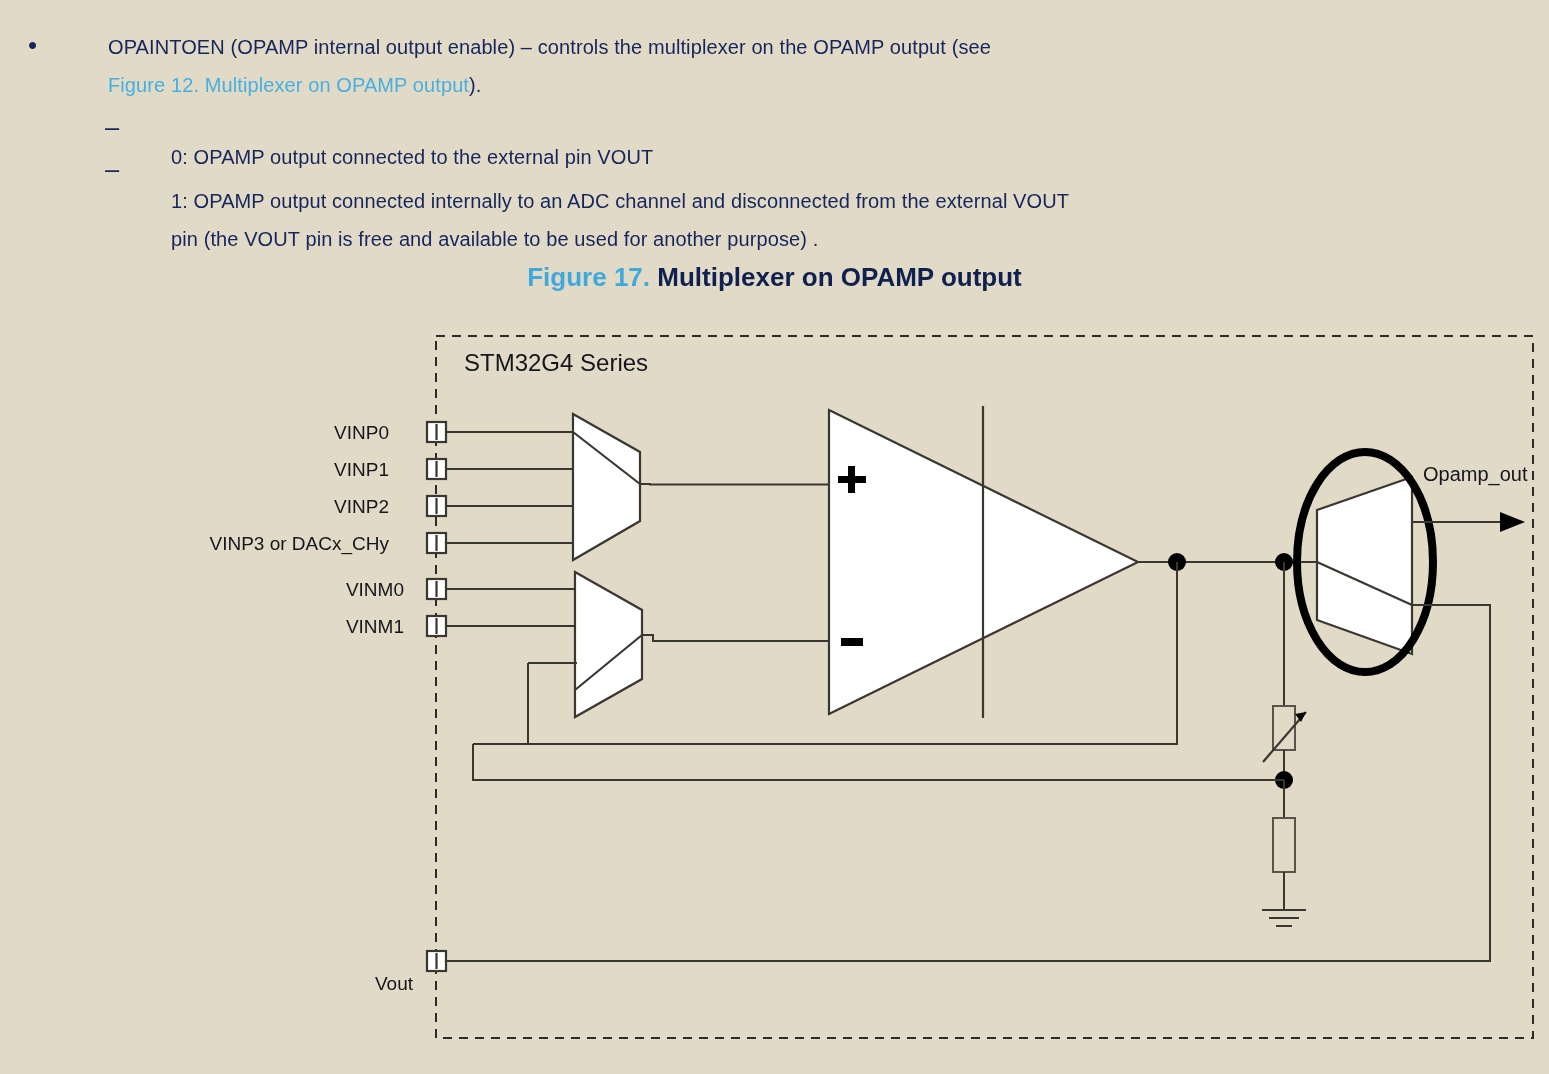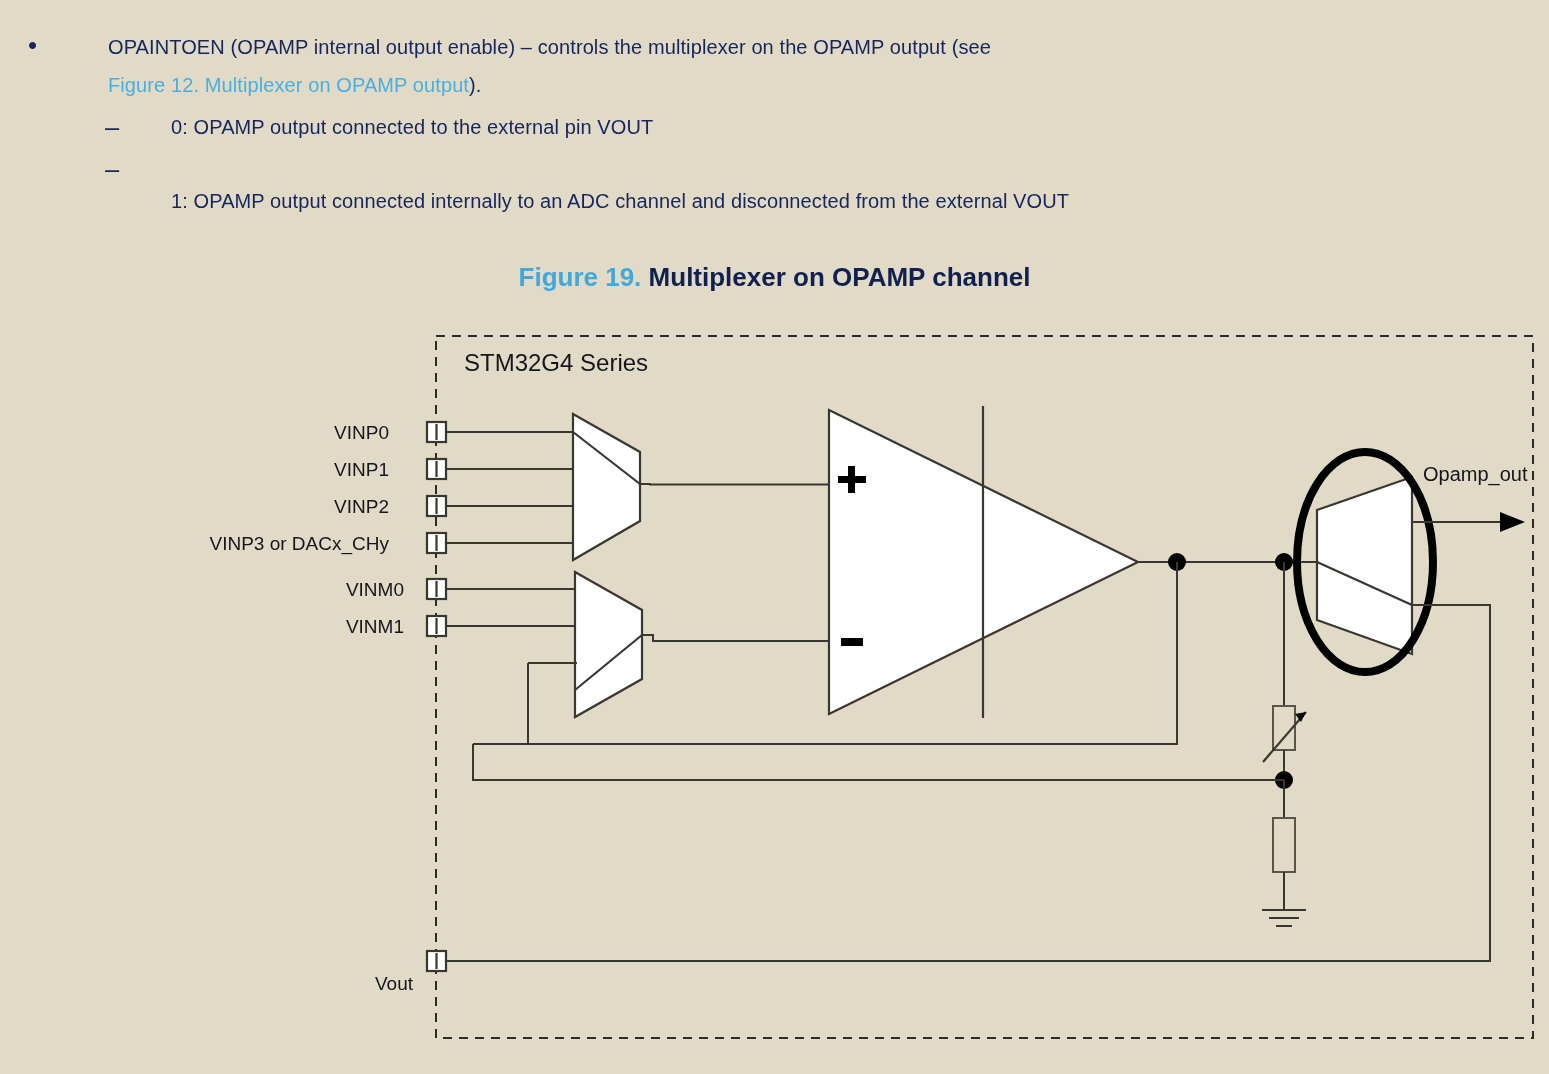--- a/index.html
+++ b/index.html
@@ -135,35 +135,36 @@
   <div class="bullet-row" style="left:28px; top:28px; width:1470px;">
     <span class="bullet-mark" style="width:80px;">•</span>
     <span class="bullet-text" style="display:block; width:1370px;">
       <span>OPAINTOEN (OPAMP internal output enable) – controls the multiplexer on the OPAMP output (see</span><br>
       <span class="link">Figure 12. Multiplexer on OPAMP output</span><span>).</span>
     </span>
   </div>
 
   <div class="bullet-row" style="left:105px; top:108px; width:1400px;">
     <span class="dash-mark" style="width:66px;">–</span>
-    <span class="bullet-text" style="display:block; width:1320px;">0: OPAMP output connected to the external pin VOUT</span>
+    <span class="bullet-text" style="display:block; width:1320px;margin-top:30px;">0: OPAMP output connected to the external pin VOUT</span>
   </div>
 
   <div class="bullet-row" style="left:105px; top:150px; width:1400px;">
     <span class="dash-mark" style="width:66px;">–</span>
     <span class="bullet-text" style="display:block; width:1330px;margin-top:32px;">
       <span>1: OPAMP output connected internally to an ADC channel and disconnected from the external VOUT</span><br>
+      <span>pin (the VOUT pin is free and available to be used for another purpose) .</span>
     </span>
   </div>
 
 </div>
 
 <div class="fig-caption">
-  <span class="fig-num">Figure 19.</span>
-  <span class="fig-title">Multiplexer on OPAMP channel</span>
+  <span class="fig-num">Figure 17.</span>
+  <span class="fig-title">Multiplexer on OPAMP output</span>
 </div>
 
 <div class="diagram">
 <svg width="1549" height="764" viewBox="0 0 1549 764" xmlns="http://www.w3.org/2000/svg">
 
   <rect class="boundary" x="419" y="26" width="1097" height="702"></rect>
 
   <text class="chip-label" x="447" y="61">STM32G4 Series</text>
 
   <line class="wire" x1="426" y1="122" x2="557" y2="122"></line>

